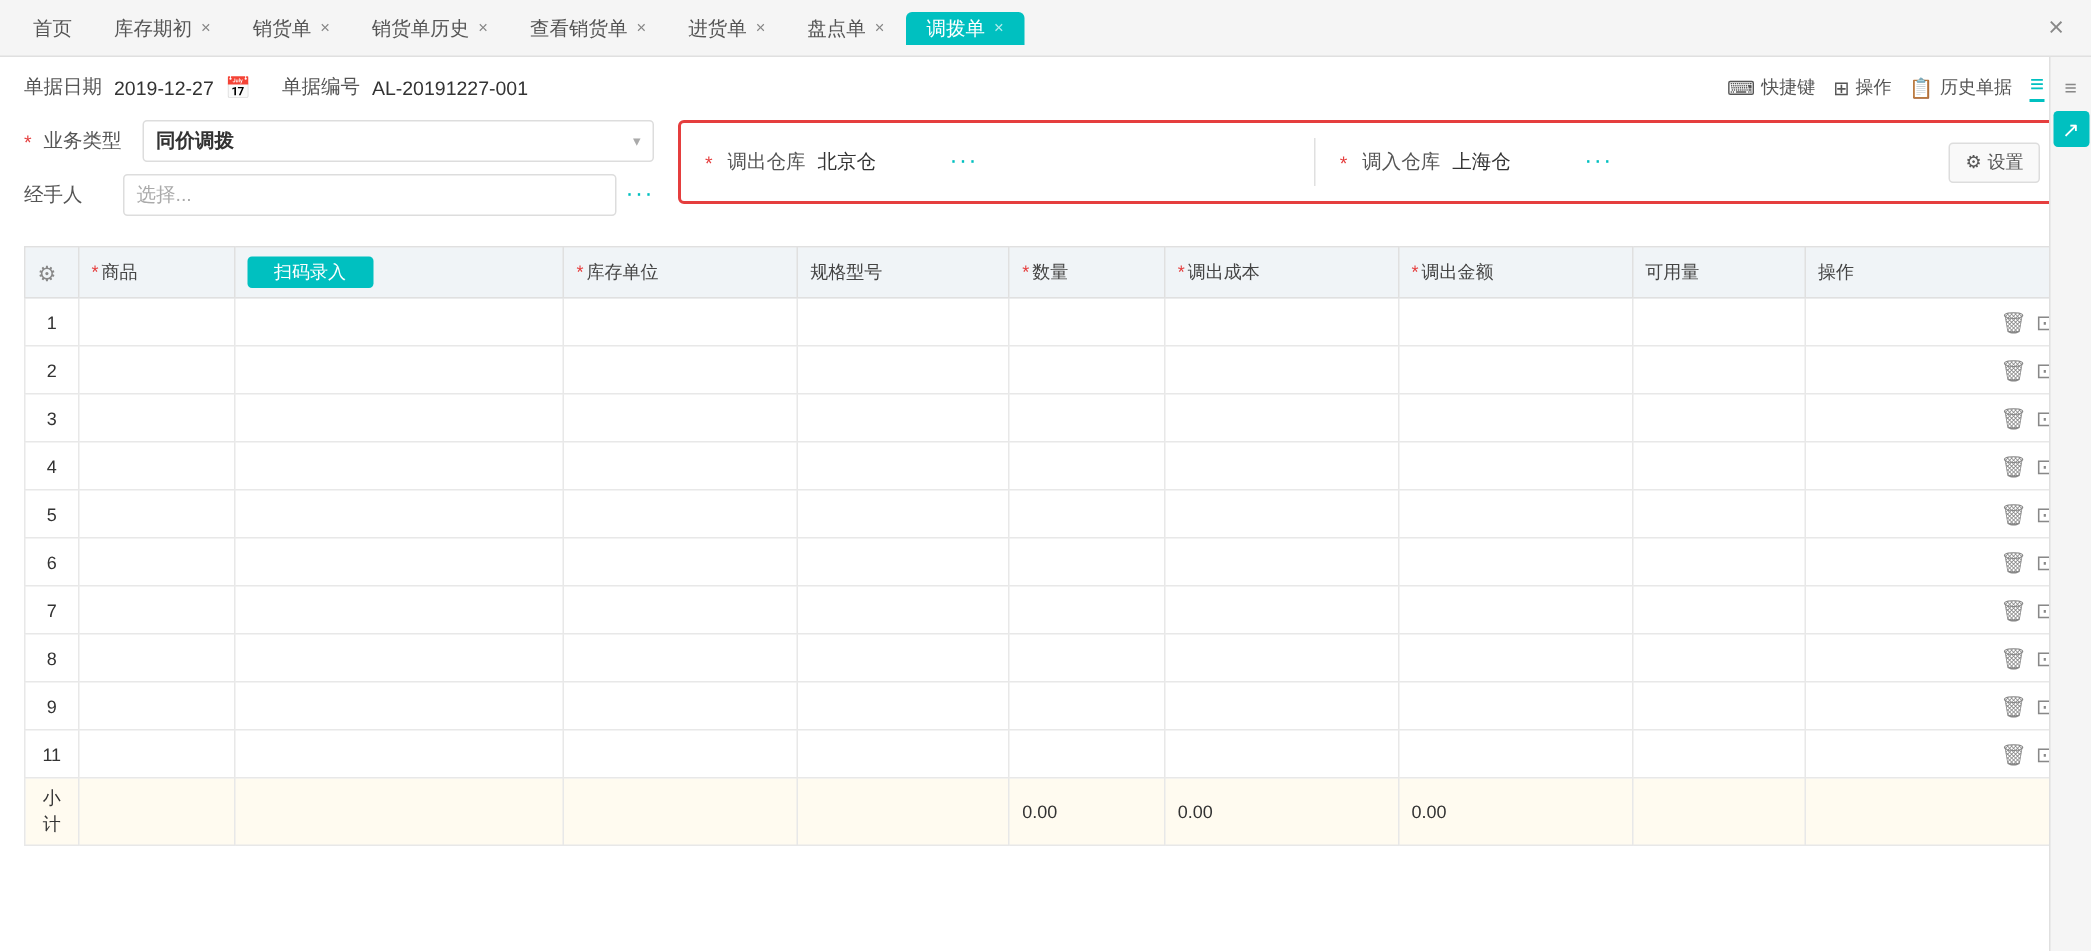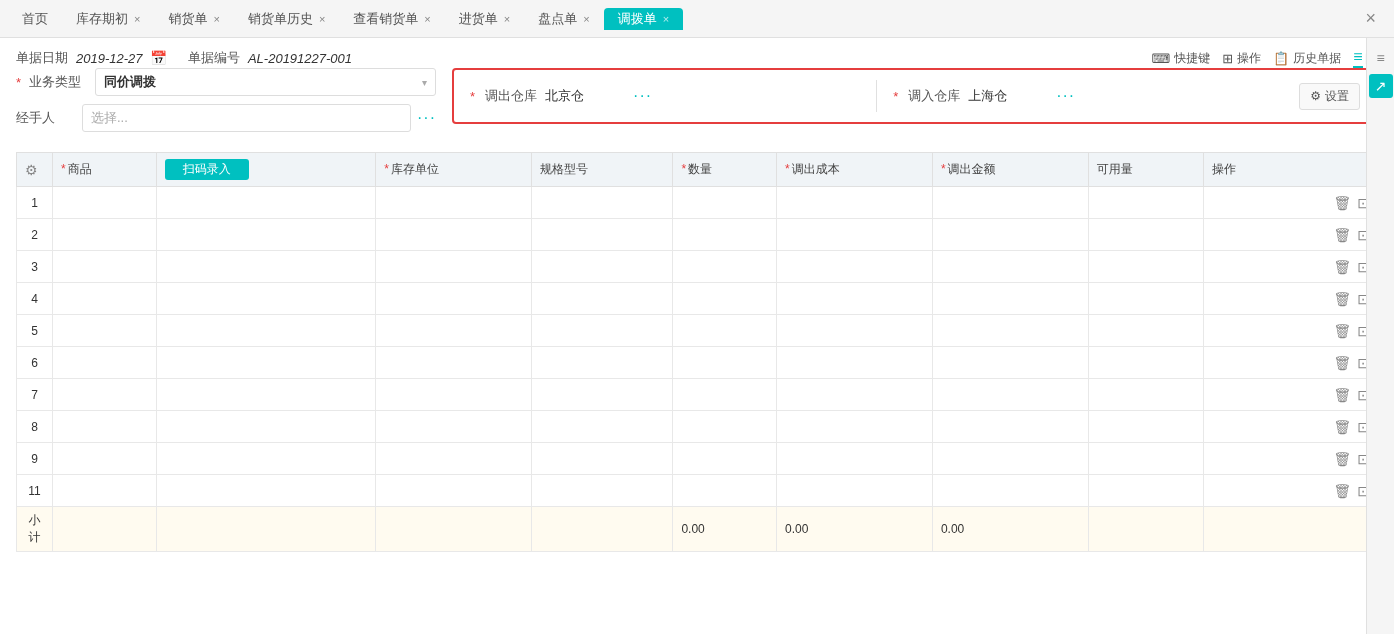--- a/index.html
+++ b/index.html
@@ -23,26 +23,26 @@
     }
     .tab-win-close {
       margin-left: auto; font-size: 18px; cursor: pointer; color: #888; padding: 0 10px;
     }
     
     
     .main-content { padding: 10px 16px; background: #fff; }
     
     
     .doc-header {
-      display: flex; align-items: center; gap: 20px;
+      display: flex; align-items: center; margin-bottom: 12px; gap: 20px;
     }
     .doc-header-left { display: flex; align-items: center; gap: 8px; }
     .doc-header-right { margin-left: auto; display: flex; align-items: center; gap: 12px; }
     .doc-field-label { color: #555; font-size: 13px; }
-    .doc-field-value { color: #333; font-size: 13px; font-weight: 500; font-style: italic; }
+    .doc-field-value { color: #333; font-size: 13px; font-weight: 500; }
     .calendar-icon { color: #00c0c0; cursor: pointer; font-size: 14px; }
     .toolbar-btn {
       display: flex; align-items: center; gap: 4px; color: #555; cursor: pointer; font-size: 12px;
     }
     .toolbar-icon { font-size: 13px; }
     .layout-btn { cursor: pointer; color: #555; font-size: 16px; }
     .layout-btn.active { color: #00c0c0; border-bottom: 2px solid #00c0c0; }
     
     
     .form-area {

